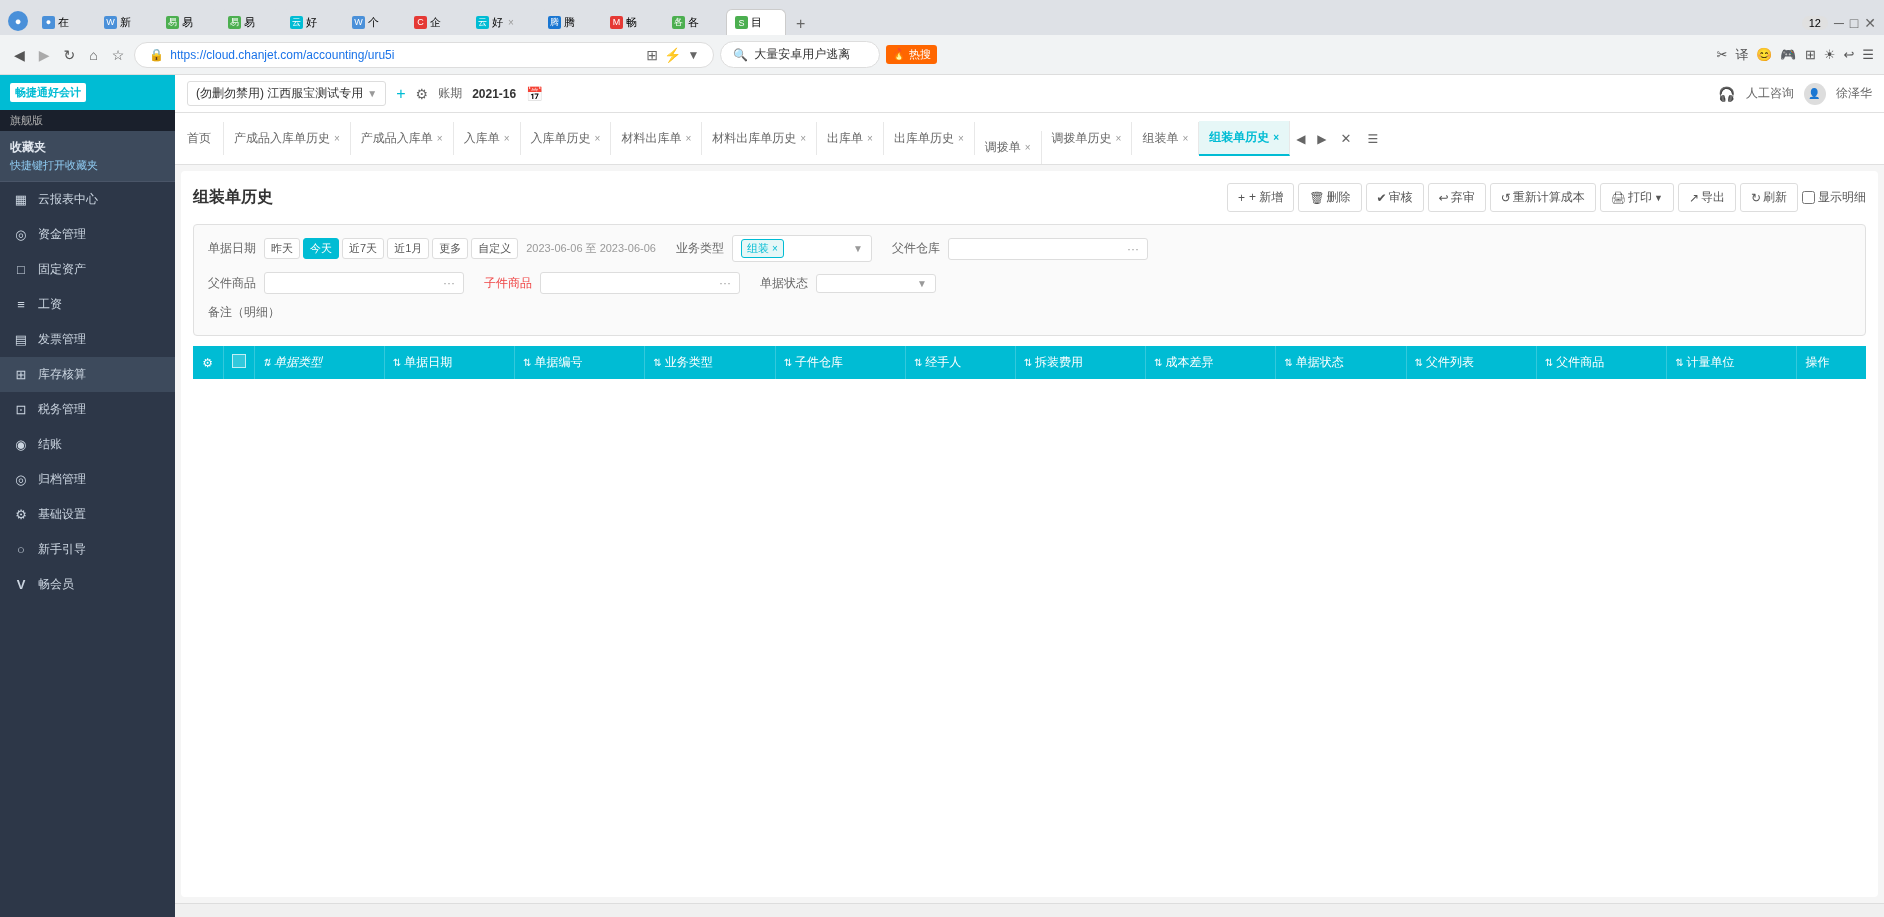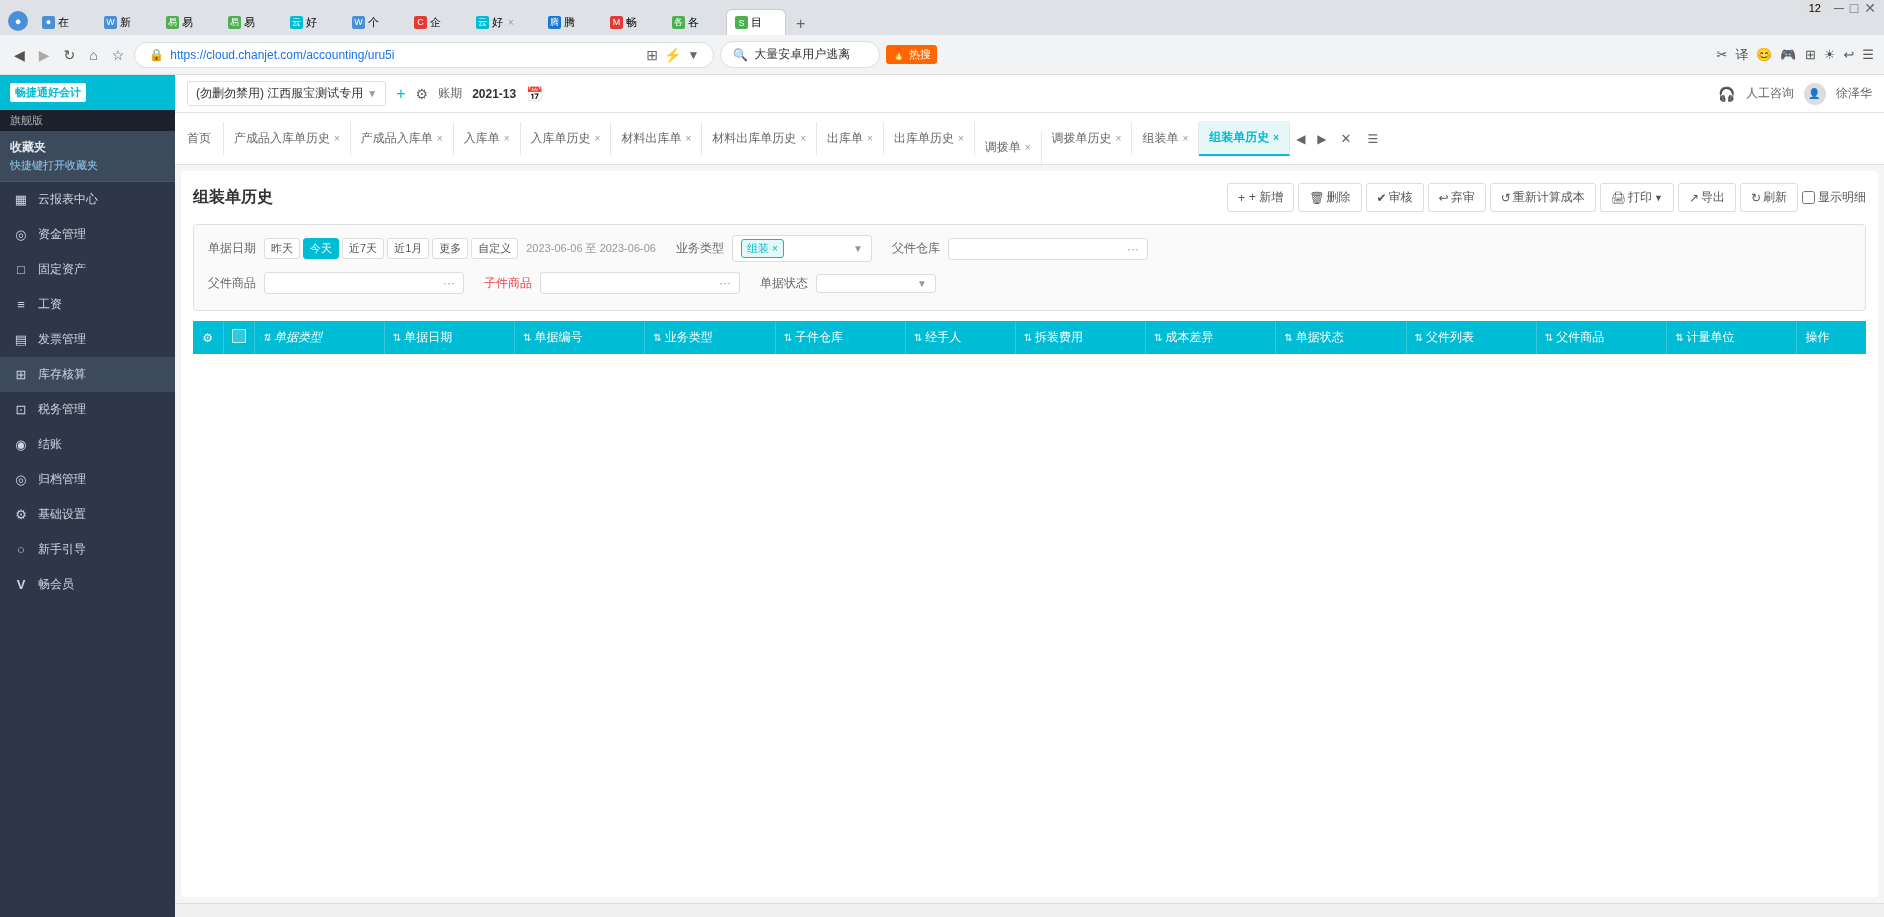--- a/index.html
+++ b/index.html
@@ -56,21 +56,21 @@
   </div>
   <div style="background:#dee1e6; border-radius:6px 6px 0 0; padding:4px 8px; font-size:11px; display:flex; align-items:center; gap:3px; height:26px; min-width:60px;">
     <span style="background:#4caf50; color:white; width:13px; height:13px; border-radius:2px; font-size:9px; display:flex; align-items:center; justify-content:center; flex-shrink:0;">各</span>
     <span>各</span>
   </div>
   <div style="background:white; border-radius:6px 6px 0 0; padding:4px 8px; font-size:11px; display:flex; align-items:center; gap:3px; height:26px; min-width:60px; border-top:1px solid #ccc; border-left:1px solid #ccc; border-right:1px solid #ccc;">
     <span style="background:#4caf50; color:white; width:13px; height:13px; border-radius:2px; font-size:9px; display:flex; align-items:center; justify-content:center; flex-shrink:0;">S</span>
     <span>目</span>
   </div>
   <button style="background:none; border:none; font-size:16px; color:#666; cursor:pointer; padding:0 8px; margin-bottom:2px;">+</button>
-  <div style="margin-left:auto; display:flex; align-items:center; gap:6px; margin-bottom:19px;">
+  <div style="margin-left:auto; display:flex; align-items:center; gap:6px; margin-bottom:4px;">
     <span style="background:#e0e0e0; border-radius:10px; padding:1px 7px; font-size:11px;">12</span>
     <span style="font-size:14px; color:#666; cursor:pointer;">─</span>
     <span style="font-size:14px; color:#666; cursor:pointer;">□</span>
     <span style="font-size:14px; color:#666; cursor:pointer;">✕</span>
   </div>
 </div>
 
 <div style="background:#f1f3f4; height:40px; display:flex; align-items:center; padding:0 10px; gap:6px; border-bottom:1px solid #ddd;">
   <button style="background:none; border:none; color:#555; cursor:pointer; font-size:14px; padding:4px;">◀</button>
   <button style="background:none; border:none; color:#aaa; cursor:pointer; font-size:14px; padding:4px;">▶</button>
@@ -174,21 +174,21 @@
   <div style="flex:1; display:flex; flex-direction:column; background:#f5f5f5; overflow:hidden;">
 
     <div style="background:white; padding:5px 12px; display:flex; align-items:center; gap:10px; border-bottom:1px solid #e0e0e0; min-height:38px;">
       <div style="border:1px solid #ddd; border-radius:3px; padding:3px 8px; font-size:12px; display:flex; align-items:center; gap:4px; cursor:pointer; max-width:240px;justify-content:space-between;">
         <span style="color:#333; overflow:hidden; white-space:nowrap; text-overflow:ellipsis; max-width:190px;">(勿删勿禁用) 江西服宝测试专用</span>
         <span style="color:#999; font-size:10px;">▼</span>
       </div>
       <button style="background:none; border:none; color:#00bcd4; font-size:16px; cursor:pointer;">+</button>
       <button style="background:none; border:none; color:#666; font-size:14px; cursor:pointer;">⚙</button>
       <span style="font-size:12px; color:#666;">账期</span>
-      <span style="font-size:12px; color:#333; font-weight:bold;">2021-13</span>
+      <span style="font-size:12px; color:#333; font-weight:bold;">2021-16</span>
       <span style="font-size:14px; color:#666; cursor:pointer;">📅</span>
       <div style="margin-left:auto; display:flex; align-items:center; gap:10px; font-size:12px; color:#666;">
         <span style="font-size:14px;">🎧</span>
         <span style="cursor:pointer; color:#666;">人工咨询</span>
         <span style="width:22px; height:22px; border-radius:50%; background:#ddd; display:inline-flex; align-items:center; justify-content:center; font-size:10px;">👤</span>
         <span style="cursor:pointer; color:#666;">徐泽华</span>
       </div>
     </div>
 
     <div style="background:white; display:flex; align-items:center; border-bottom:1px solid #e0e0e0; overflow-x:auto; white-space:nowrap; font-size:12px; min-height:34px;">
@@ -312,20 +312,23 @@
           </div>
 
           <div style="display:flex; align-items:center; gap:8px;">
             <span style="color:#666; font-size:12px; white-space:nowrap;">单据状态</span>
             <div style="border:1px solid #ddd; border-radius:3px; padding:3px 8px; background:white; font-size:12px; display:flex; align-items:center; min-width:120px; cursor:pointer;">
               <span style="margin-left:auto; color:#999; font-size:10px;">▼</span>
             </div>
           </div>
         </div>
 
+        <div style="display:flex; align-items:center; gap:8px; margin-bottom:8px;">
+          <span style="color:#666; font-size:12px; white-space:nowrap;">备注（明细）</span>
+        </div>
 
       </div>
 
 
       <div style="overflow-x:auto;">
         <table style="width:100%; border-collapse:collapse; font-size:12px;">
           <thead>
             <tr style="background:#00bcd4; color:white;">
               <th style="padding:8px 8px; text-align:center; font-weight:normal; border-right:1px solid rgba(255,255,255,0.2); width:30px; cursor:pointer;">⚙</th>
               <th style="padding:8px 8px; text-align:center; font-weight:normal; border-right:1px solid rgba(255,255,255,0.2); width:30px;">

